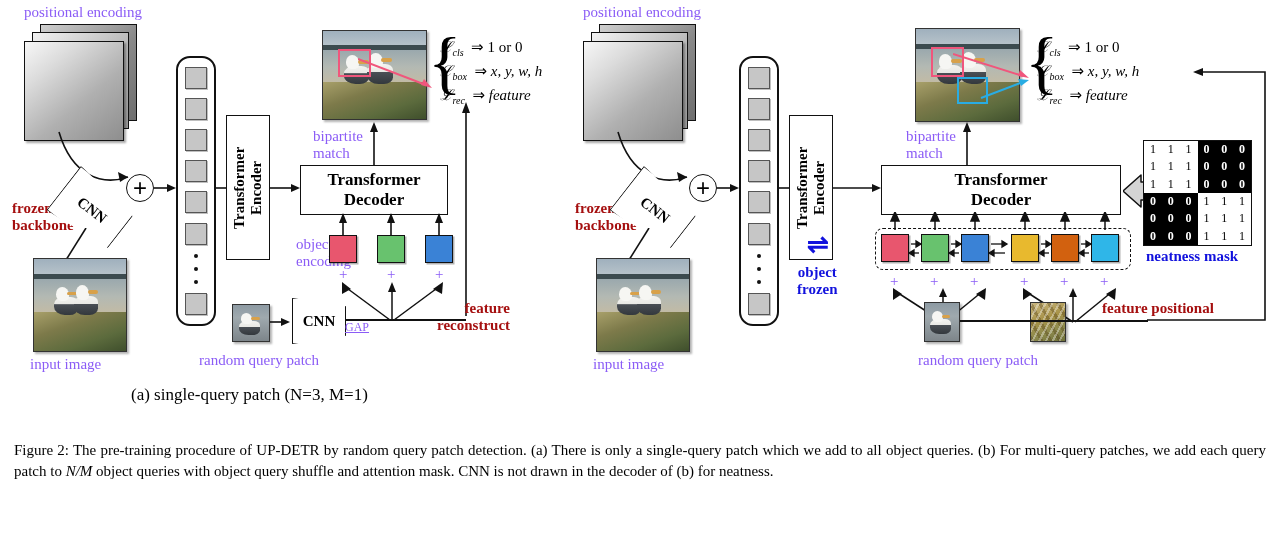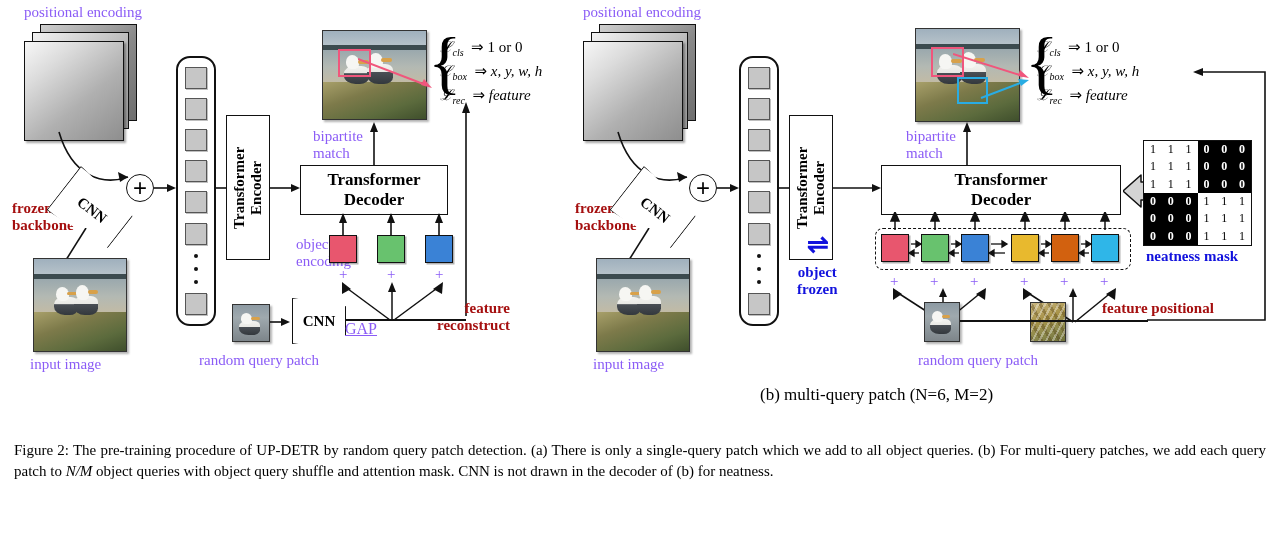--- a/index.html
+++ b/index.html
@@ -10,21 +10,21 @@
     font-family:"Liberation Serif", serif;
     color:#000;
     position:relative;
     overflow:hidden;
   }
   .stage { position:absolute; left:0; top:0; width:1280px; height:537px; }
   .abs { position:absolute; }
 
   
   .lbl { font-family:"Liberation Serif", serif; font-size:15px; color:#8b5cf6; white-space:nowrap; }
-  .lbl-sm { font-size:16px;text-decoration:underline; }
+  .lbl-sm { font-size:12px;text-decoration:underline; }
   .red-bold { color:#a50f0f; font-weight:bold; font-family:"Liberation Serif", serif; white-space:nowrap; }
   .blue-bold { color:#1111dd; font-weight:bold; font-family:"Liberation Serif", serif; white-space:nowrap; }
 
   
   .pe-sheet { position:absolute; border:1.5px solid #111; }
   .pe-back2 { background:linear-gradient(135deg,#cfcfcf 0%, #8a8a8a 55%, #6e6e6e 100%); }
   .pe-back1 { background:linear-gradient(135deg,#f2f2f2 0%, #b9b9b9 55%, #9a9a9a 100%); }
   .pe-front { background:linear-gradient(140deg,#f7f7f7 0%, #dcdcdc 25%, #b0b0b0 60%, #8e8e8e 100%); box-shadow:2px 2px 2px rgba(0,0,0,.35); }
 
   
@@ -611,19 +611,19 @@
         <div class="mask-cell mask-zero">0</div>
         <div class="mask-cell mask-zero">0</div>
         <div class="mask-cell mask-zero">0</div>
         <div class="mask-cell mask-one">1</div>
         <div class="mask-cell mask-one">1</div>
         <div class="mask-cell mask-one">1</div>
       </div>
     <div class="abs blue-bold" style="left:571px;top:248px;font-size:15px;">neatness mask</div>
   </div>
 
-  <div class="abs subcap" style="left:760px;top:385px;">(b) multi-query patch (N=6, M=2)</div>
+  <div class="abs subcap" style="left:131px;top:385px;">(a) single-query patch (N=3, M=1)</div>
 
   <div class="abs caption" style="left:14px;top:440px;width:1252px;text-align:justify;">
     <span>Figure 2: The pre-training procedure of UP-DETR by random query patch detection. (a) There is only a single-query patch which we add to all object queries. (b) For multi-query patches, we add each query patch to </span><i>N/M</i><span> object queries with object query shuffle and attention mask. CNN is not drawn in the decoder of (b) for neatness.</span>
   </div>
 
 </div>
 
 </body></html>

